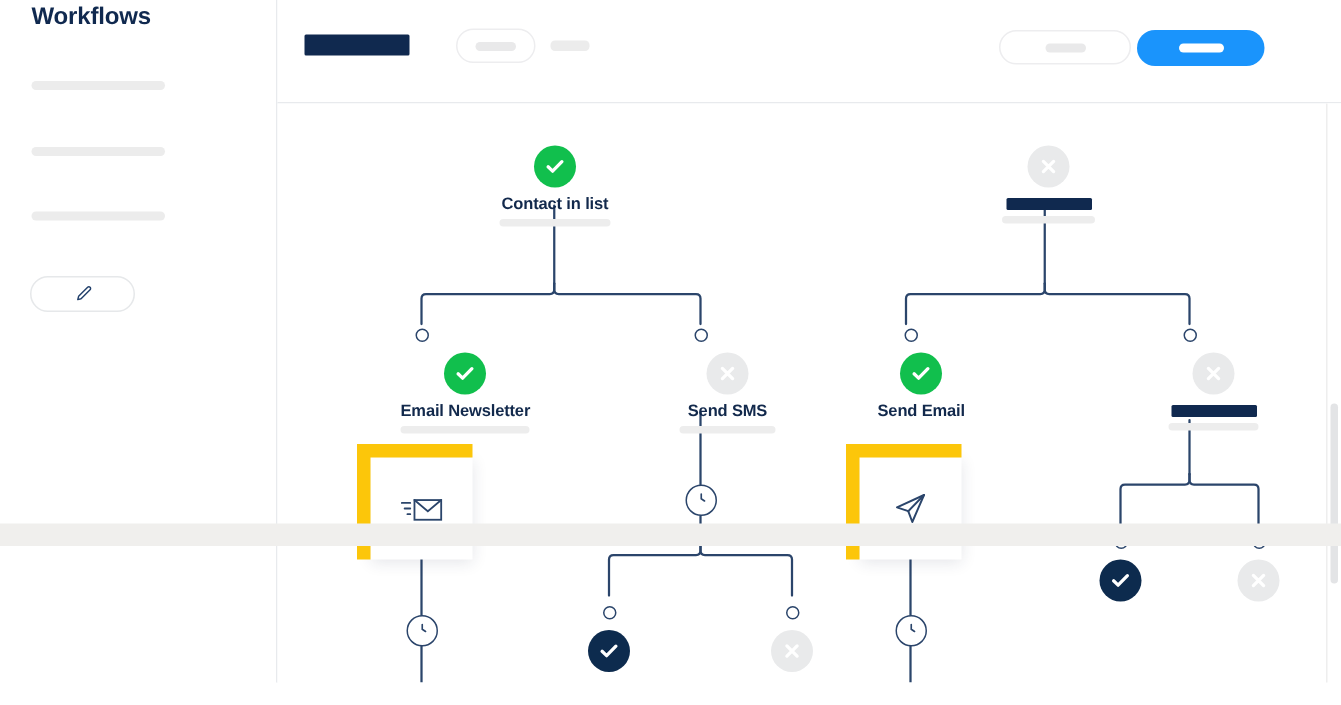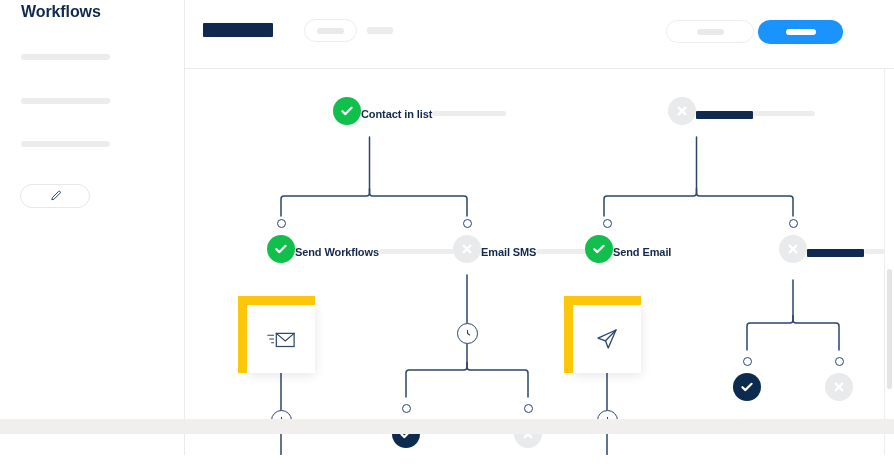--- a/index.html
+++ b/index.html
@@ -5,21 +5,21 @@
   * { box-sizing: border-box; }
   html, body {
     margin: 0; padding: 0;
     width: 894px; height: 470px;
     overflow: hidden;
     background: #ffffff;
     font-family: "Liberation Sans", sans-serif;
   }
   #app {
     position: relative;
-    width: 894px; height: 434px;
+    width: 894px; height: 364px;
     background: #ffffff;
   }
 
   
   #sidebar {
     position: absolute;
     left: 0; top: 0;
     width: 185px; height: 455px;
     background: #ffffff;
     border-right: 1px solid #e8eaed;
@@ -124,21 +124,21 @@
     width: 709px; height: 386px;
     background: #ffffff;
     overflow: hidden;
   }
   #edges { position: absolute; left: 0; top: 0; }
 
   
   .node {
     position: absolute;
     display: flex;
-    flex-direction: row;
+    flex-direction: column;
     align-items: center;
   }
   .status {
     width: 28px; height: 28px;
     border-radius: 50%;
     display: flex; align-items: center; justify-content: center;
   }
   .status.ok   { background: #11bf4d; }
   .status.off  { background: #e9eaeb; }
   .status.dark { background: #0d2b4e; }
@@ -308,21 +308,21 @@
       <div class="label-underline" style="width:62px;"></div>
     </div>
 
     <div class="port" style="left:91.5px; top:150px;"></div>
     <div class="node" id="n-newsletter" style="left:82px; top:166px;">
       <div class="status ok">
         <svg width="16" height="16" viewBox="0 0 16 16">
             <path d="M3.4 8.2 L6.4 11.1 L12.6 4.8" stroke="#ffffff" stroke-width="2.2" fill="none" stroke-linecap="round" stroke-linejoin="round"></path>
           </svg>
       </div>
-      <div class="node-label">Send Workflows</div>
+      <div class="node-label">Email Newsletter</div>
       <div class="label-underline" style="width:86px;"></div>
     </div>
     <div class="card" style="left:62px; top:236px;">
       <span>
         <svg width="30" height="22" viewBox="0 0 32 22">
           <g stroke="#2b456b" stroke-width="1.3" fill="none" stroke-linecap="round">
             <rect x="11" y="5" width="19" height="14"></rect>
             <path d="M11 5 L20.5 13 L30 5"></path>
             <path d="M2 7 H8 M4 11 H8 M6 15 H8"></path>
           </g>
@@ -337,21 +337,21 @@
       </span>
     </div>
 
     <div class="port" style="left:277.5px; top:150px;"></div>
     <div class="node" id="n-sms" style="left:268px; top:166px;">
       <div class="status off">
         <svg width="16" height="16" viewBox="0 0 16 16">
             <path d="M4.6 4.6 L11.4 11.4 M11.4 4.6 L4.6 11.4" stroke="#ffffff" stroke-width="2.2" fill="none" stroke-linecap="round"></path>
           </svg>
       </div>
-      <div class="node-label">Email SMS</div>
+      <div class="node-label">Send SMS</div>
       <div class="label-underline" style="width:64px;"></div>
     </div>
     <div class="clock" style="left:271.5px; top:254px;">
       <span>
         <svg width="11" height="11" viewBox="0 0 12 12">
             <path d="M6 2.6 V6 L8.4 7.6" stroke="#2b456b" stroke-width="1.2" fill="none" stroke-linecap="round"></path>
           </svg>
       </span>
     </div>
     <div class="port" style="left:216.5px; top:335px;"></div>

